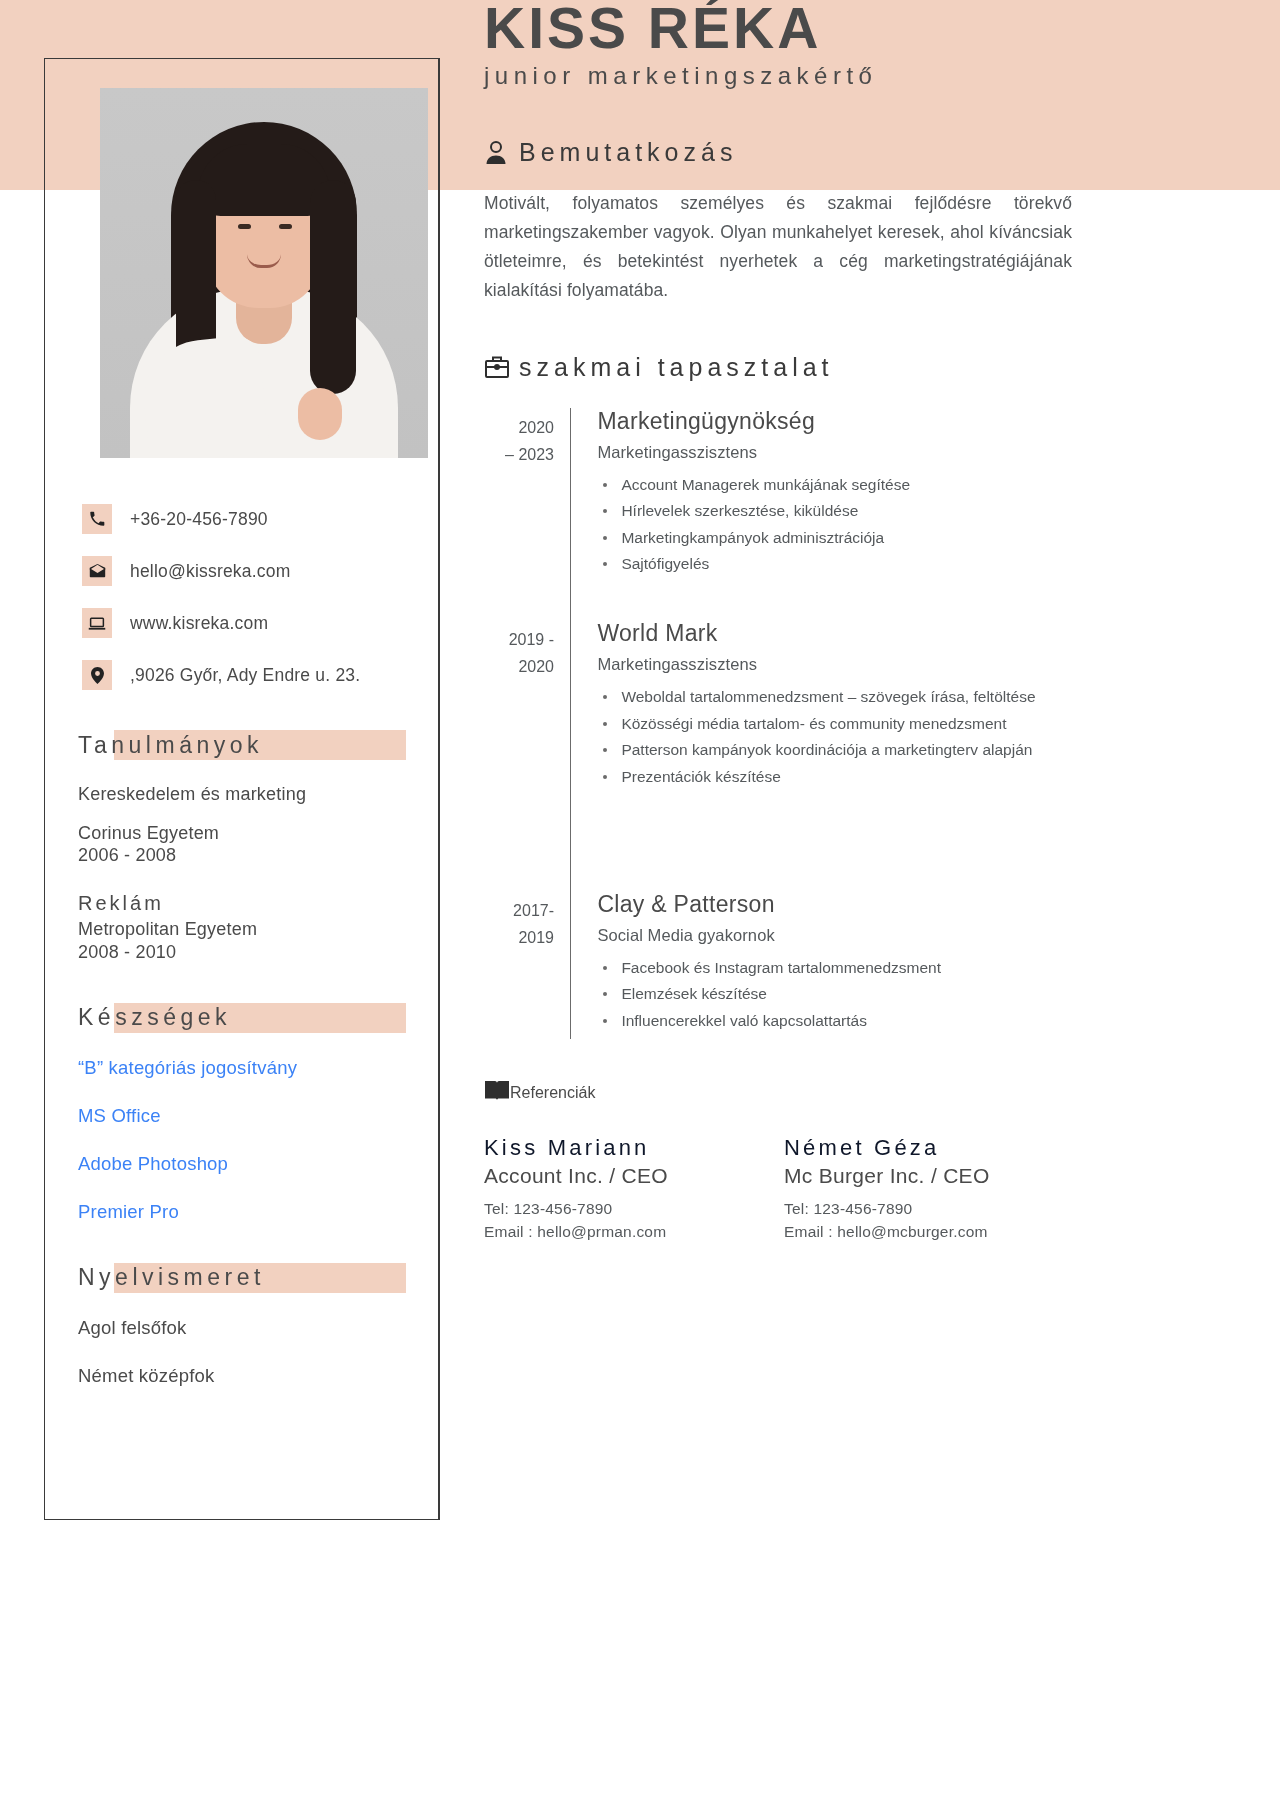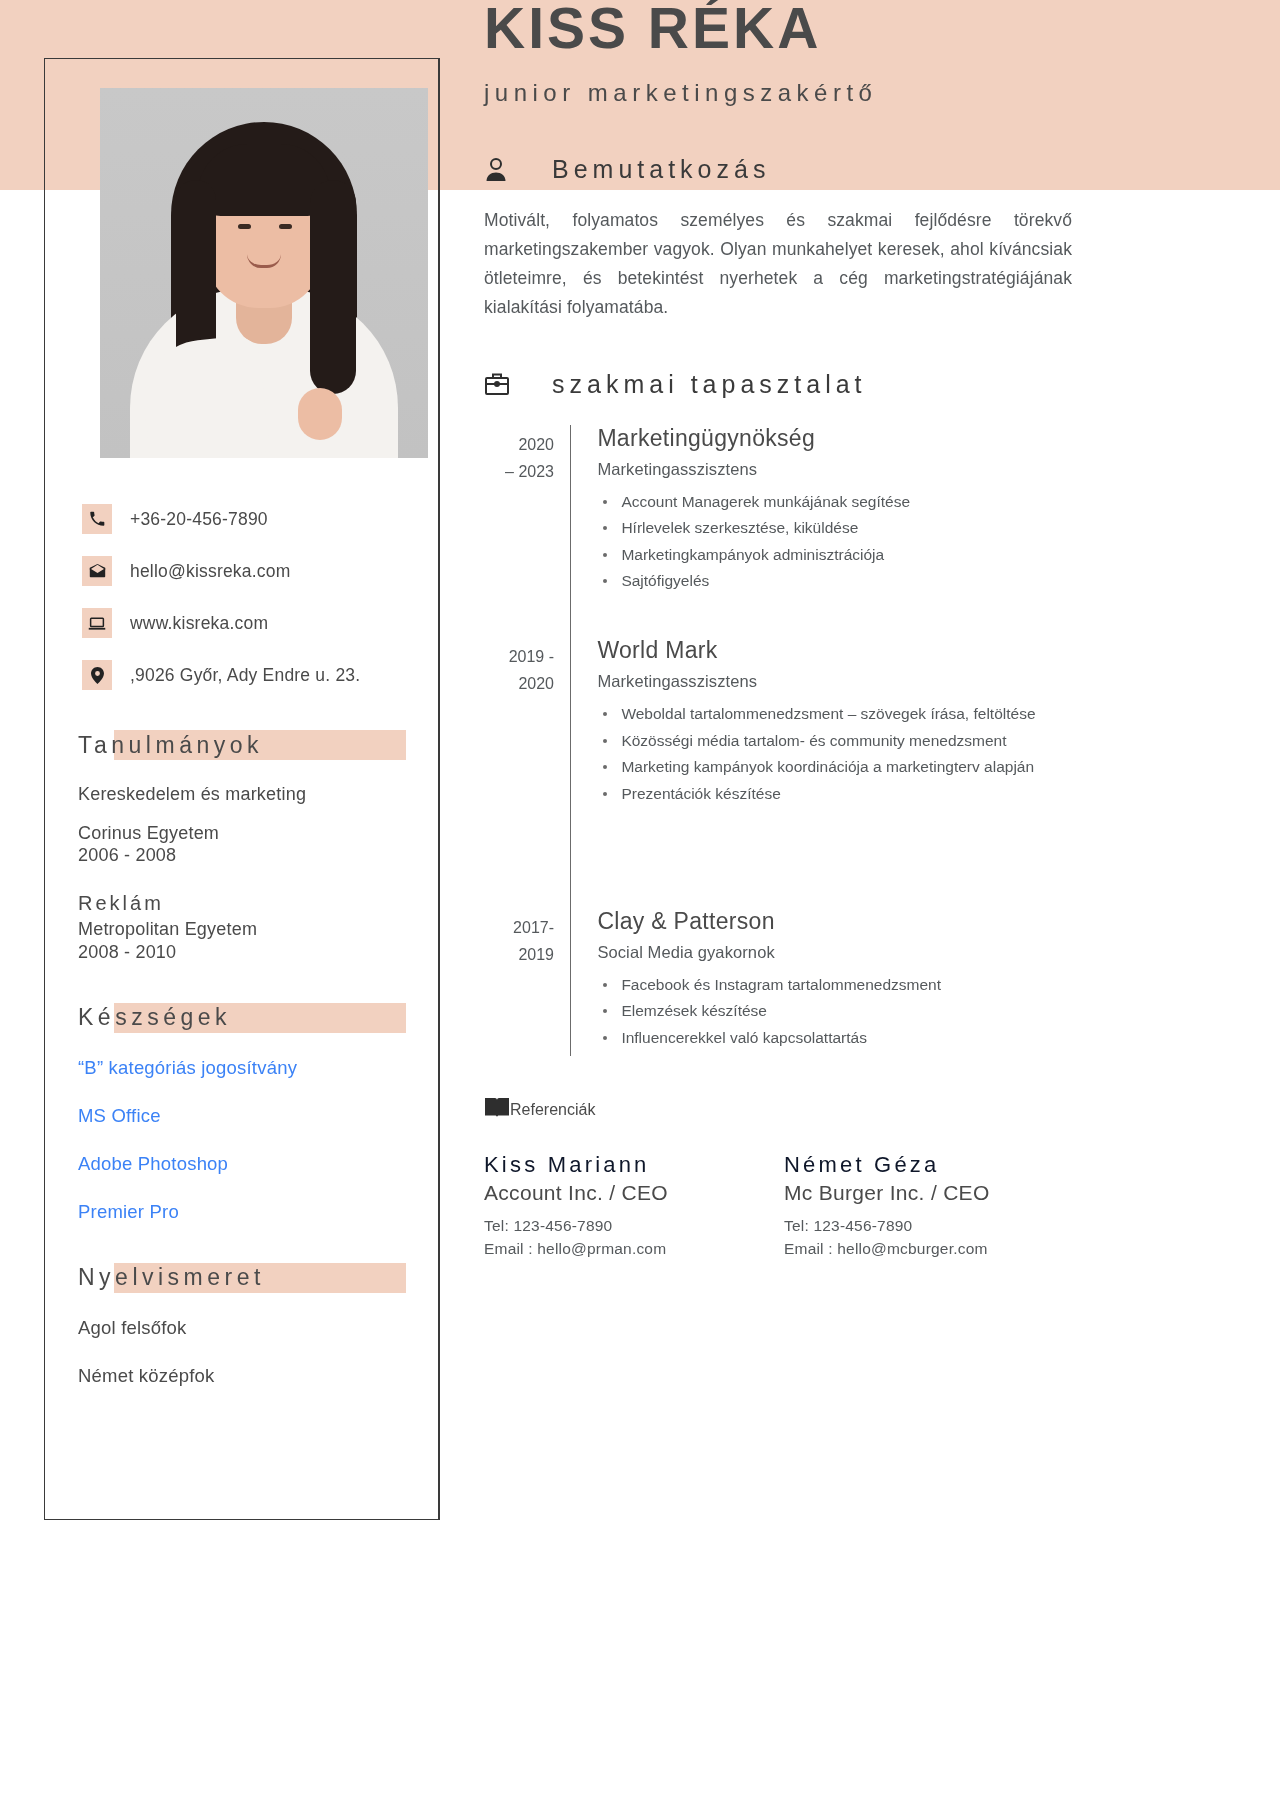--- a/index.html
+++ b/index.html
@@ -115,26 +115,26 @@
 
   
   .right {
     position:absolute; left:484px; top:0; width:760px;
   }
   .name {
     font-size:57px; font-weight:700; letter-spacing:3px; color:#4a4a4a;
     line-height:1;
   }
   .role {
-    margin-top:22px; font-size:24px; letter-spacing:5.5px; color:#4a4a4a; font-weight:300;
+    margin-top:5px; font-size:24px; letter-spacing:5.5px; color:#4a4a4a; font-weight:300;
   }
   .sec-head { display:flex; align-items:center; margin-top:48px; }
   .sec-head .ico { width:34px; flex:0 0 34px; display:flex; align-items:center; }
   .sec-head .t {
-    margin-left:34px; font-size:25px; letter-spacing:5px; color:#3a3a3a; font-weight:400;
+    margin-left:1px; font-size:25px; letter-spacing:5px; color:#3a3a3a; font-weight:400;
   }
   .intro {
     margin-top:22px; width:588px;
     font-size:17.5px; line-height:1.65; color:#55595c;
     text-align:justify; letter-spacing:.1px;
   }
 
   
   .exp { margin-top:26px; position:relative; }
   .exp-row { display:flex; position:relative; }
@@ -333,21 +333,21 @@
         <div>2019 -</div>
         <div>2020</div>
       </div>
       <div class="exp-bar"></div>
       <div class="exp-body">
         <div class="exp-co">World Mark</div>
         <div class="exp-title">Marketingasszisztens</div>
         <ul>
           <li>Weboldal tartalommenedzsment – szövegek írása, feltöltése</li>
           <li>Közösségi média tartalom- és community menedzsment</li>
-          <li>Marketing kampányok koordinációja a marketingterv alapján</li>
+          <li>Patterson kampányok koordinációja a marketingterv alapján</li>
           <li>Prezentációk készítése</li>
         </ul>
       </div>
     </div>
 
     <div class="spacer-bar" style="height:96px">
       <div class="sp-l"></div>
       <div class="sp-b"></div>
     </div>
 

